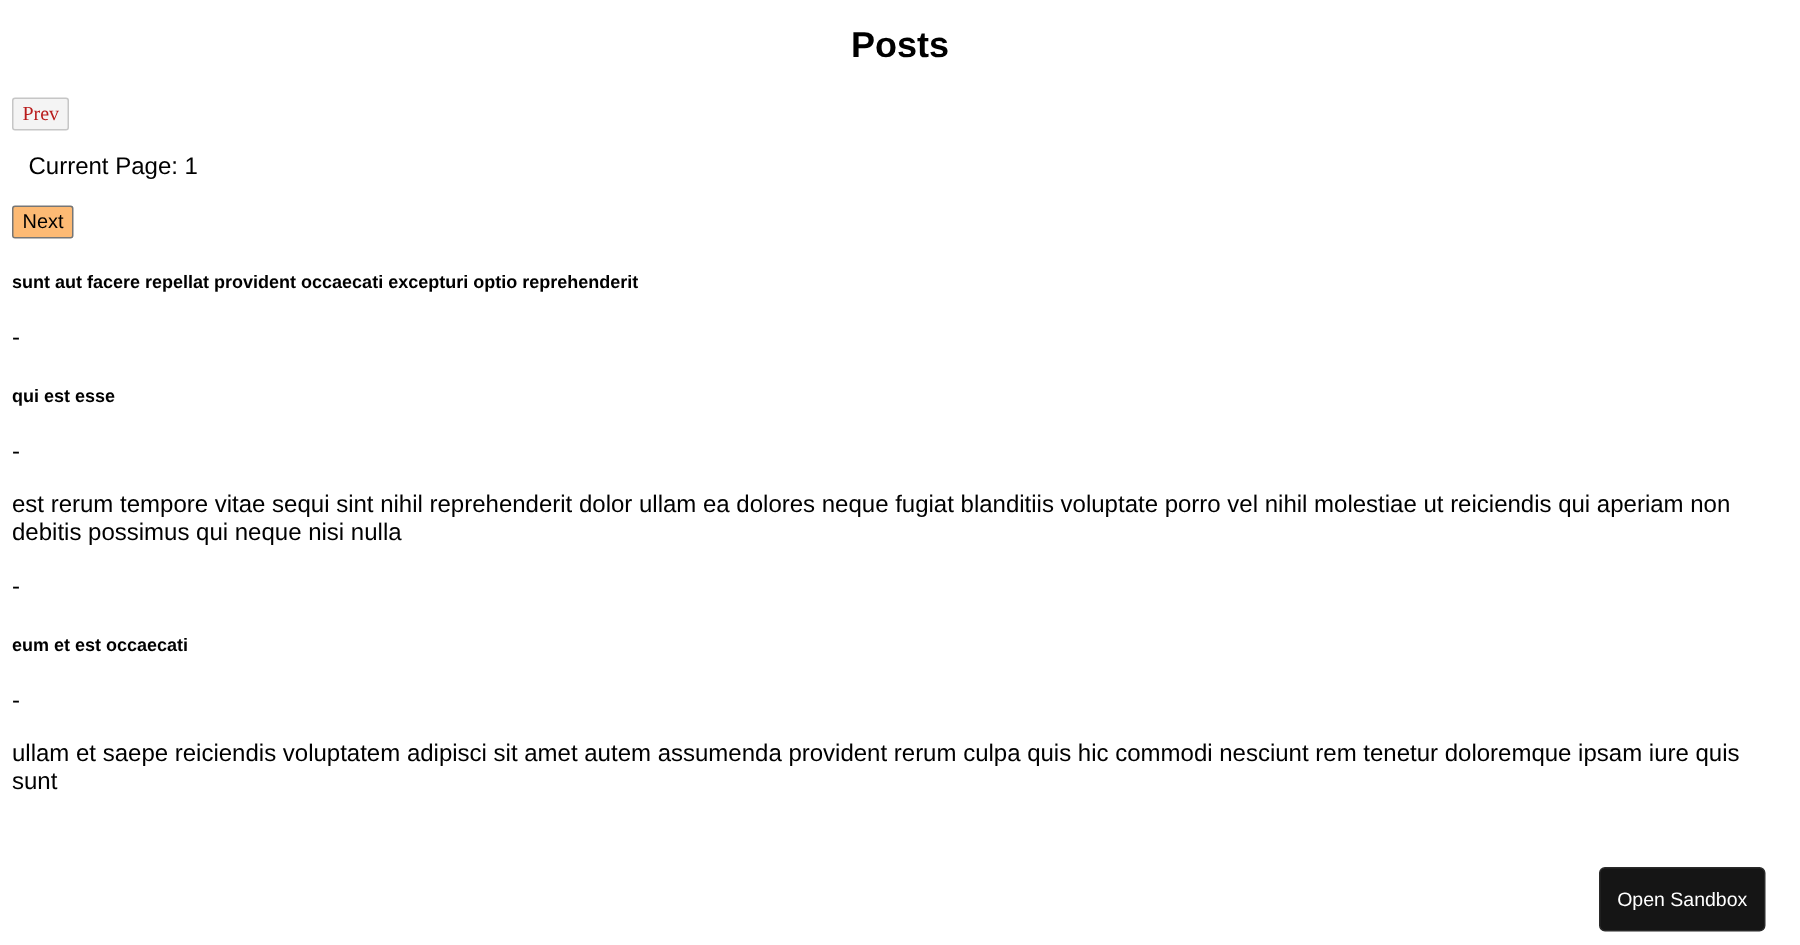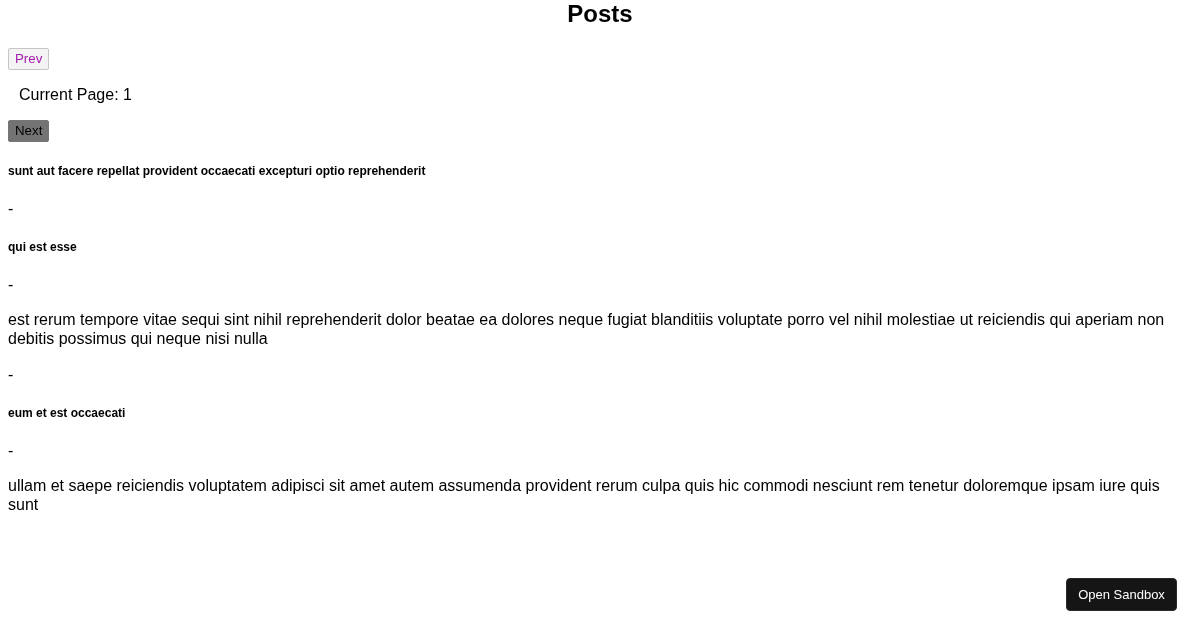--- a/index.html
+++ b/index.html
@@ -14,40 +14,41 @@
       font-size: 16px;
     }
     .page {
       padding: 0 8px;
       position: relative;
     }
     h1.title {
       text-align: center;
       font-size: 24px;
       font-weight: bold;
-      margin: 0;
+      margin: 17px;
       line-height: 28px;
     }
     .pager-btn {
       font-family: "Liberation Sans", sans-serif;
       font-size: 13.3px;
       padding: 1px 6px;
       border: 1px solid #767676;
       border-radius: 2px;
-      background: #737373;
+      background: #fdba74;
       color: #000;
       height: 22px;
       line-height: 18px;
       box-sizing: border-box;
       display: block;
     }
     .pager-btn[disabled] {
-      color: #a21caf;
+      color: #b91c1c;
       border-color: #c6c6c6;
       background: #f4f4f4;
+      font-family: Liberation Serif, serif;
     }
     #prev-btn { margin-top: 20px; }
     .current-page {
       margin: 16px 0 16px 11px;
       line-height: 18px;
     }
     .post h3 {
       font-size: 12px;
       font-weight: bold;
       margin: 18px 0 0 0;
@@ -59,21 +60,21 @@
     }
     .post .body {
       margin: 16px 0 0 0;
       line-height: 19px;
     }
     .sandbox-btn {
       position: absolute;
       left: 1066px;
       top: 578px;
       width: 111px;
-      height: 33px;
+      height: 43px;
       background: #151515;
       color: #ffffff;
       border: 1px solid #2a2a2a;
       border-radius: 4px;
       font-family: "Liberation Sans", sans-serif;
       font-size: 13px;
       line-height: 31px;
       text-align: center;
       box-sizing: border-box;
       padding: 0;
@@ -93,21 +94,21 @@
   <button id="next-btn" class="pager-btn">Next</button>
 
   <div class="post-list">
     <div class="post">
       <h3>sunt aut facere repellat provident occaecati excepturi optio reprehenderit</h3>
       <p class="author">-</p>
     </div>
     <div class="post">
       <h3>qui est esse</h3>
       <p class="author">-</p>
-      <p class="body">est rerum tempore vitae sequi sint nihil reprehenderit dolor beatae ea dolores neque fugiat blanditiis voluptate porro vel nihil molestiae ut reiciendis qui aperiam non debitis possimus qui neque nisi nulla</p>
+      <p class="body">est rerum tempore vitae sequi sint nihil reprehenderit dolor ullam ea dolores neque fugiat blanditiis voluptate porro vel nihil molestiae ut reiciendis qui aperiam non debitis possimus qui neque nisi nulla</p>
     </div>
     <div class="post">
       <p class="author">-</p>
     </div>
     <div class="post">
       <h3>eum et est occaecati</h3>
       <p class="author">-</p>
       <p class="body">ullam et saepe reiciendis voluptatem adipisci sit amet autem assumenda provident rerum culpa quis hic commodi nesciunt rem tenetur doloremque ipsam iure quis sunt</p>
     </div>
   </div>

